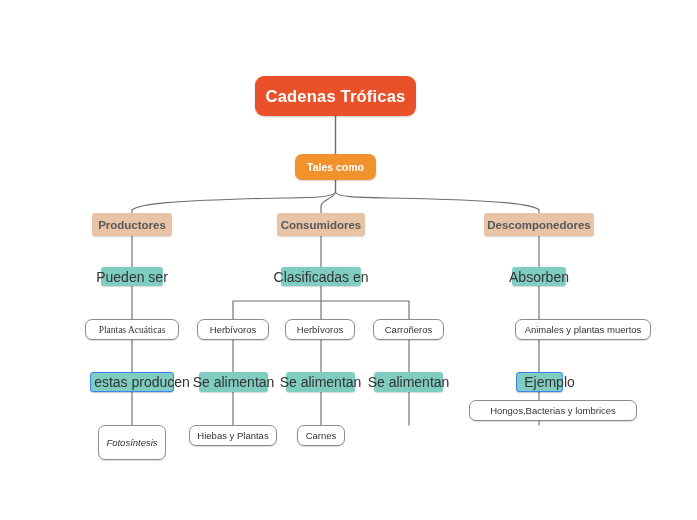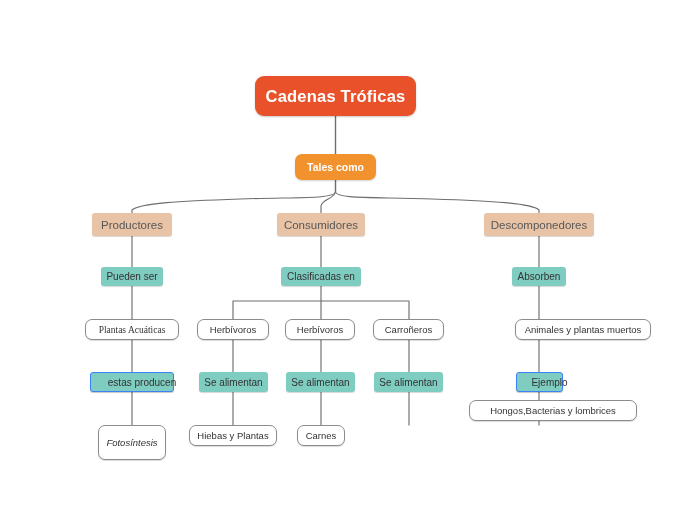--- a/index.html
+++ b/index.html
@@ -60,28 +60,29 @@
     box-shadow: 0 1px 2px rgba(0,0,0,0.18);
   }
 
   
   .node.category {
     background: #E8C3A5;
     border-radius: 3px;
     color: #585858;
     font-size: 11.5px;
     box-shadow: 0 1px 1px rgba(0,0,0,0.16);
+    font-weight: bold;
   }
 
   
   .node.linker-teal {
     background: #7FCCC0;
     border-radius: 3px;
     color: #333333;
-    font-size: 10px;
+    font-size: 14px;
     border: 1px solid transparent;
     box-shadow: 0 1px 1px rgba(0,0,0,0.16);
   }
   .node.linker-teal.selected {
     border: 1px solid #3b82f6;
     box-shadow: 0 1px 1px rgba(0,0,0,0.22);
     padding-left: 20px;
   }
 
   

